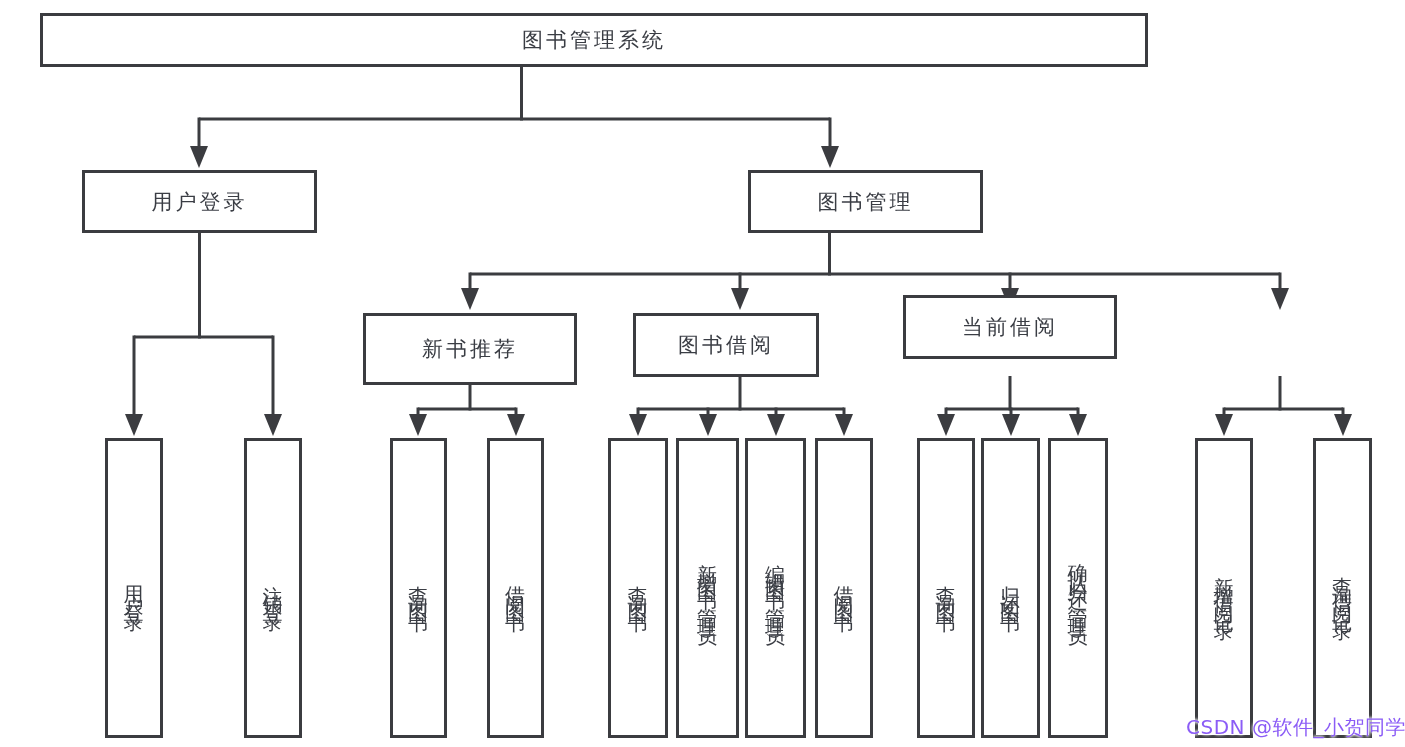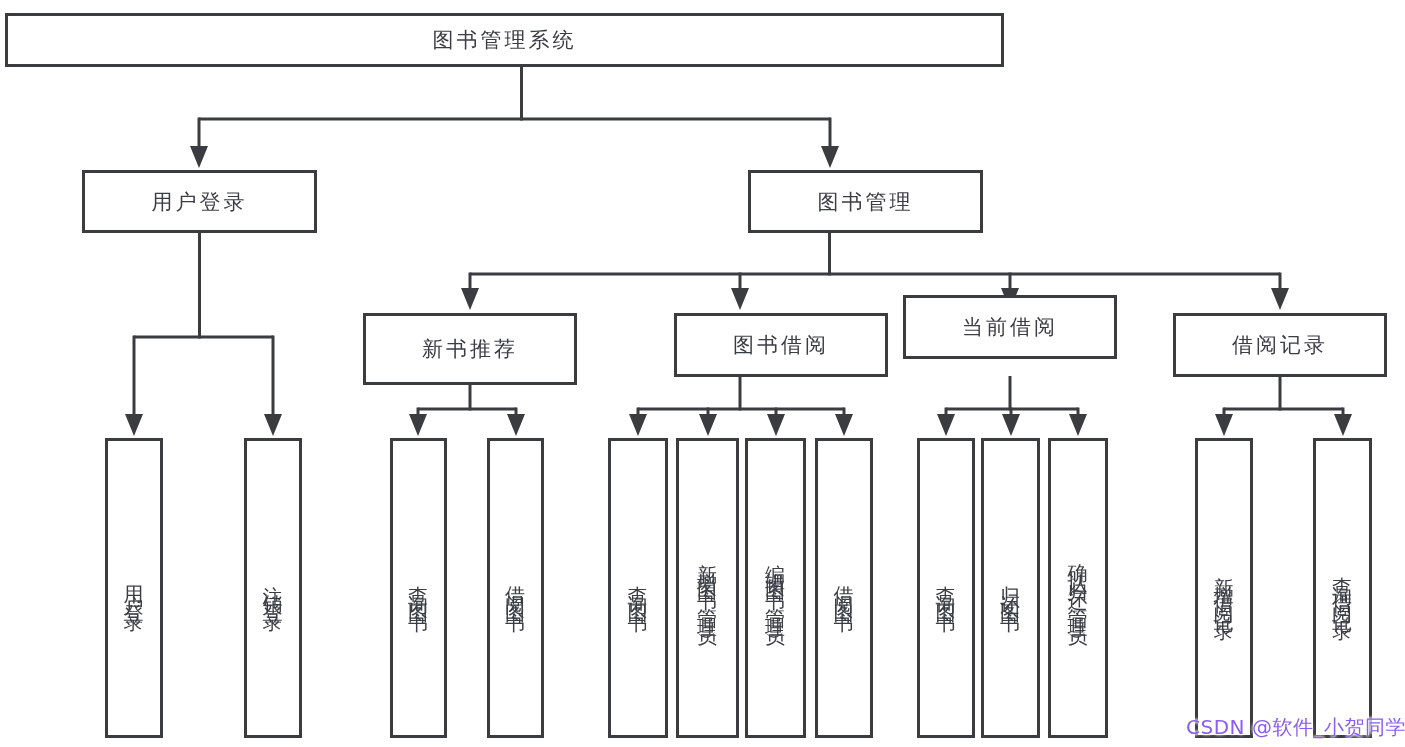--- a/index.html
+++ b/index.html
@@ -11,27 +11,27 @@
   .box{
     position:absolute;background:#ffffff;border:3px solid #3b3c40;box-sizing:border-box;
     display:flex;align-items:center;justify-content:center;color:#3a3d44;z-index:2;
   }
   .hlabel{font-size:21px;letter-spacing:3px;white-space:nowrap;}
   .vlabel{
     writing-mode:vertical-rl;text-orientation:mixed;
     font-size:20px;letter-spacing:9px;line-height:1;white-space:nowrap;
   }
   
-  .n-root{left:5px;top:13px;width:999px;height:54px;text-align:center;}
+  .n-root{left:40px;top:13px;width:1108px;height:54px;text-align:center;}
   
   .n-login{left:82px;top:170px;width:235px;height:63px;}
   .n-mgmt{left:748px;top:170px;width:235px;height:63px;}
   
   .n-l3a{left:363px;top:313px;width:214px;height:72px;}
-  .n-l3b{left:633px;top:313px;width:214px;height:64px;margin-left:41px;}
+  .n-l3b{left:633px;top:313px;width:186px;height:64px;}
   .n-l3c{left:903px;top:295px;width:214px;height:64px;}
   .n-l3d{left:1173px;top:313px;width:214px;height:64px;}
   
   .lf{top:438px;height:300px;}
   .lf1{left:105px;width:58px;}
   .lf2{left:244px;width:58px;}
   .lf3{left:390px;width:57px;}
   .lf4{left:487px;width:57px;}
   .lf5{left:608px;width:60px;}
   .lf6{left:676px;width:63px;}
@@ -134,23 +134,20 @@
 
   <div class="box n-l3a">
     <span class="hlabel">新书推荐</span>
   </div>
   <div class="box n-l3b">
     <span class="hlabel">图书借阅</span>
   </div>
   <div class="box n-l3c">
     <span class="hlabel">当前借阅</span>
   </div>
-  <div class="box n-l3d">
-    <span class="hlabel">借阅记录</span>
-  </div>
 
   <div class="box lf lf1">
     <span class="vlabel">用户登录</span>
   </div>
   <div class="box lf lf2">
     <span class="vlabel">注销登录</span>
   </div>
   <div class="box lf lf3">
     <span class="vlabel">查询图书</span>
   </div>

